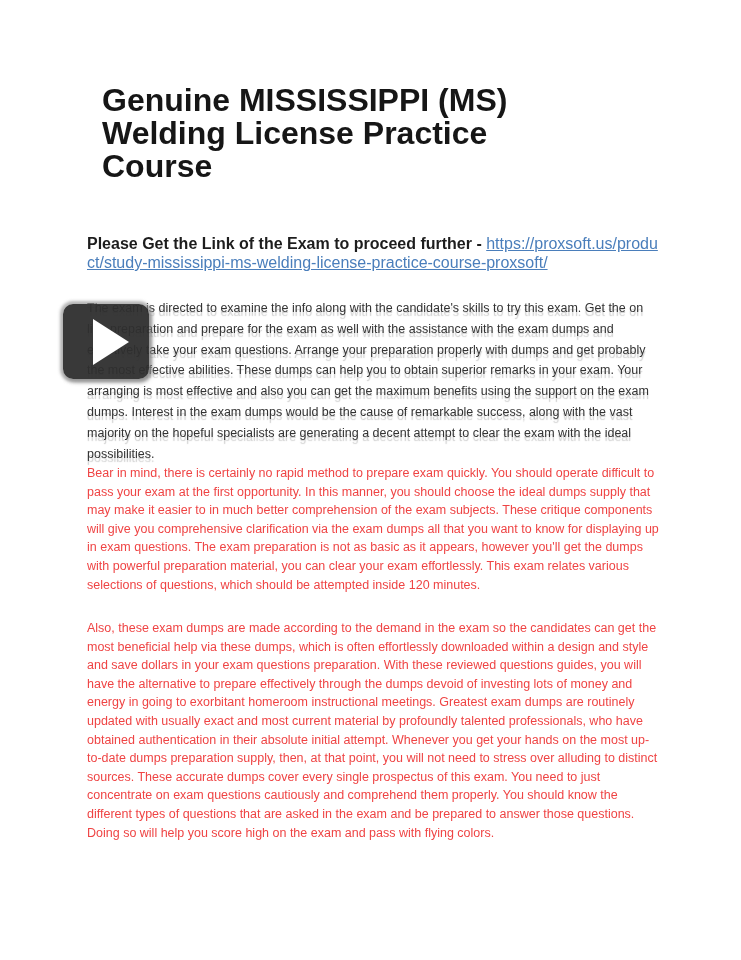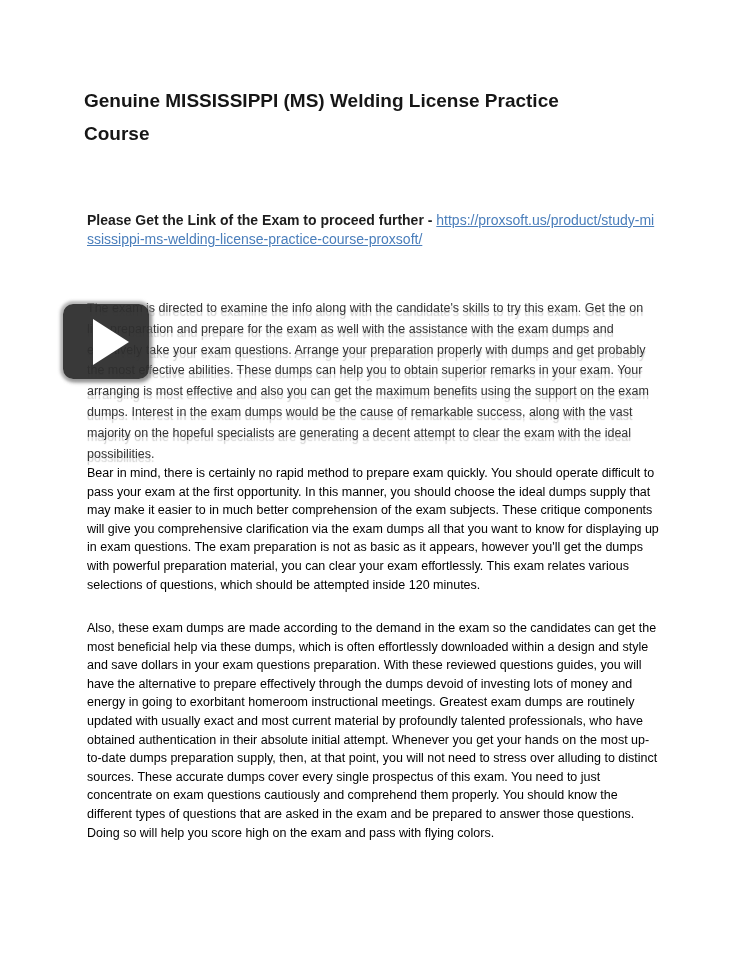--- a/index.html
+++ b/index.html
@@ -10,56 +10,56 @@
   }
   .page {
     position: relative;
     width: 741px;
     height: 960px;
     background: #ffffff;
     overflow: hidden;
   }
   .doc-title {
     position: absolute;
-    left: 84px;
+    left: 102px;
     top: 84px;
     width: 500px;
     margin: 0;
-    font-size: 19px;
+    font-size: 32px;
     line-height: 33px;
     font-weight: bold;
     color: #161616;
     letter-spacing: 0px;
   }
   .link-para {
     position: absolute;
     left: 87px;
-    top: 211px;
+    top: 234px;
     width: 572px;
     margin: 0;
-    font-size: 14px;
+    font-size: 16px;
     line-height: 19px;
     color: #222222;
   }
   .link-para .lead {
     font-weight: bold;
     color: #1d1d1d;
   }
   .exam-link {
     text-decoration: underline;
     cursor: pointer;
     word-break: break-all;
   }
   .body-para {
     position: absolute;
     left: 87px;
     width: 572px;
     margin: 0;
     font-size: 12.5px;
-    color: #000000;
+    color: #ef4444;
     text-align: left;
   }
   .para-1 {
     top: 298px;
     line-height: 20.8px;
     color: #333333;
     text-shadow: 0 4px 1px rgba(130,130,130,0.40);
   }
   .para-2 { top: 464px; line-height: 18.6px; }
   .para-3 { top: 619px; line-height: 18.6px; }

